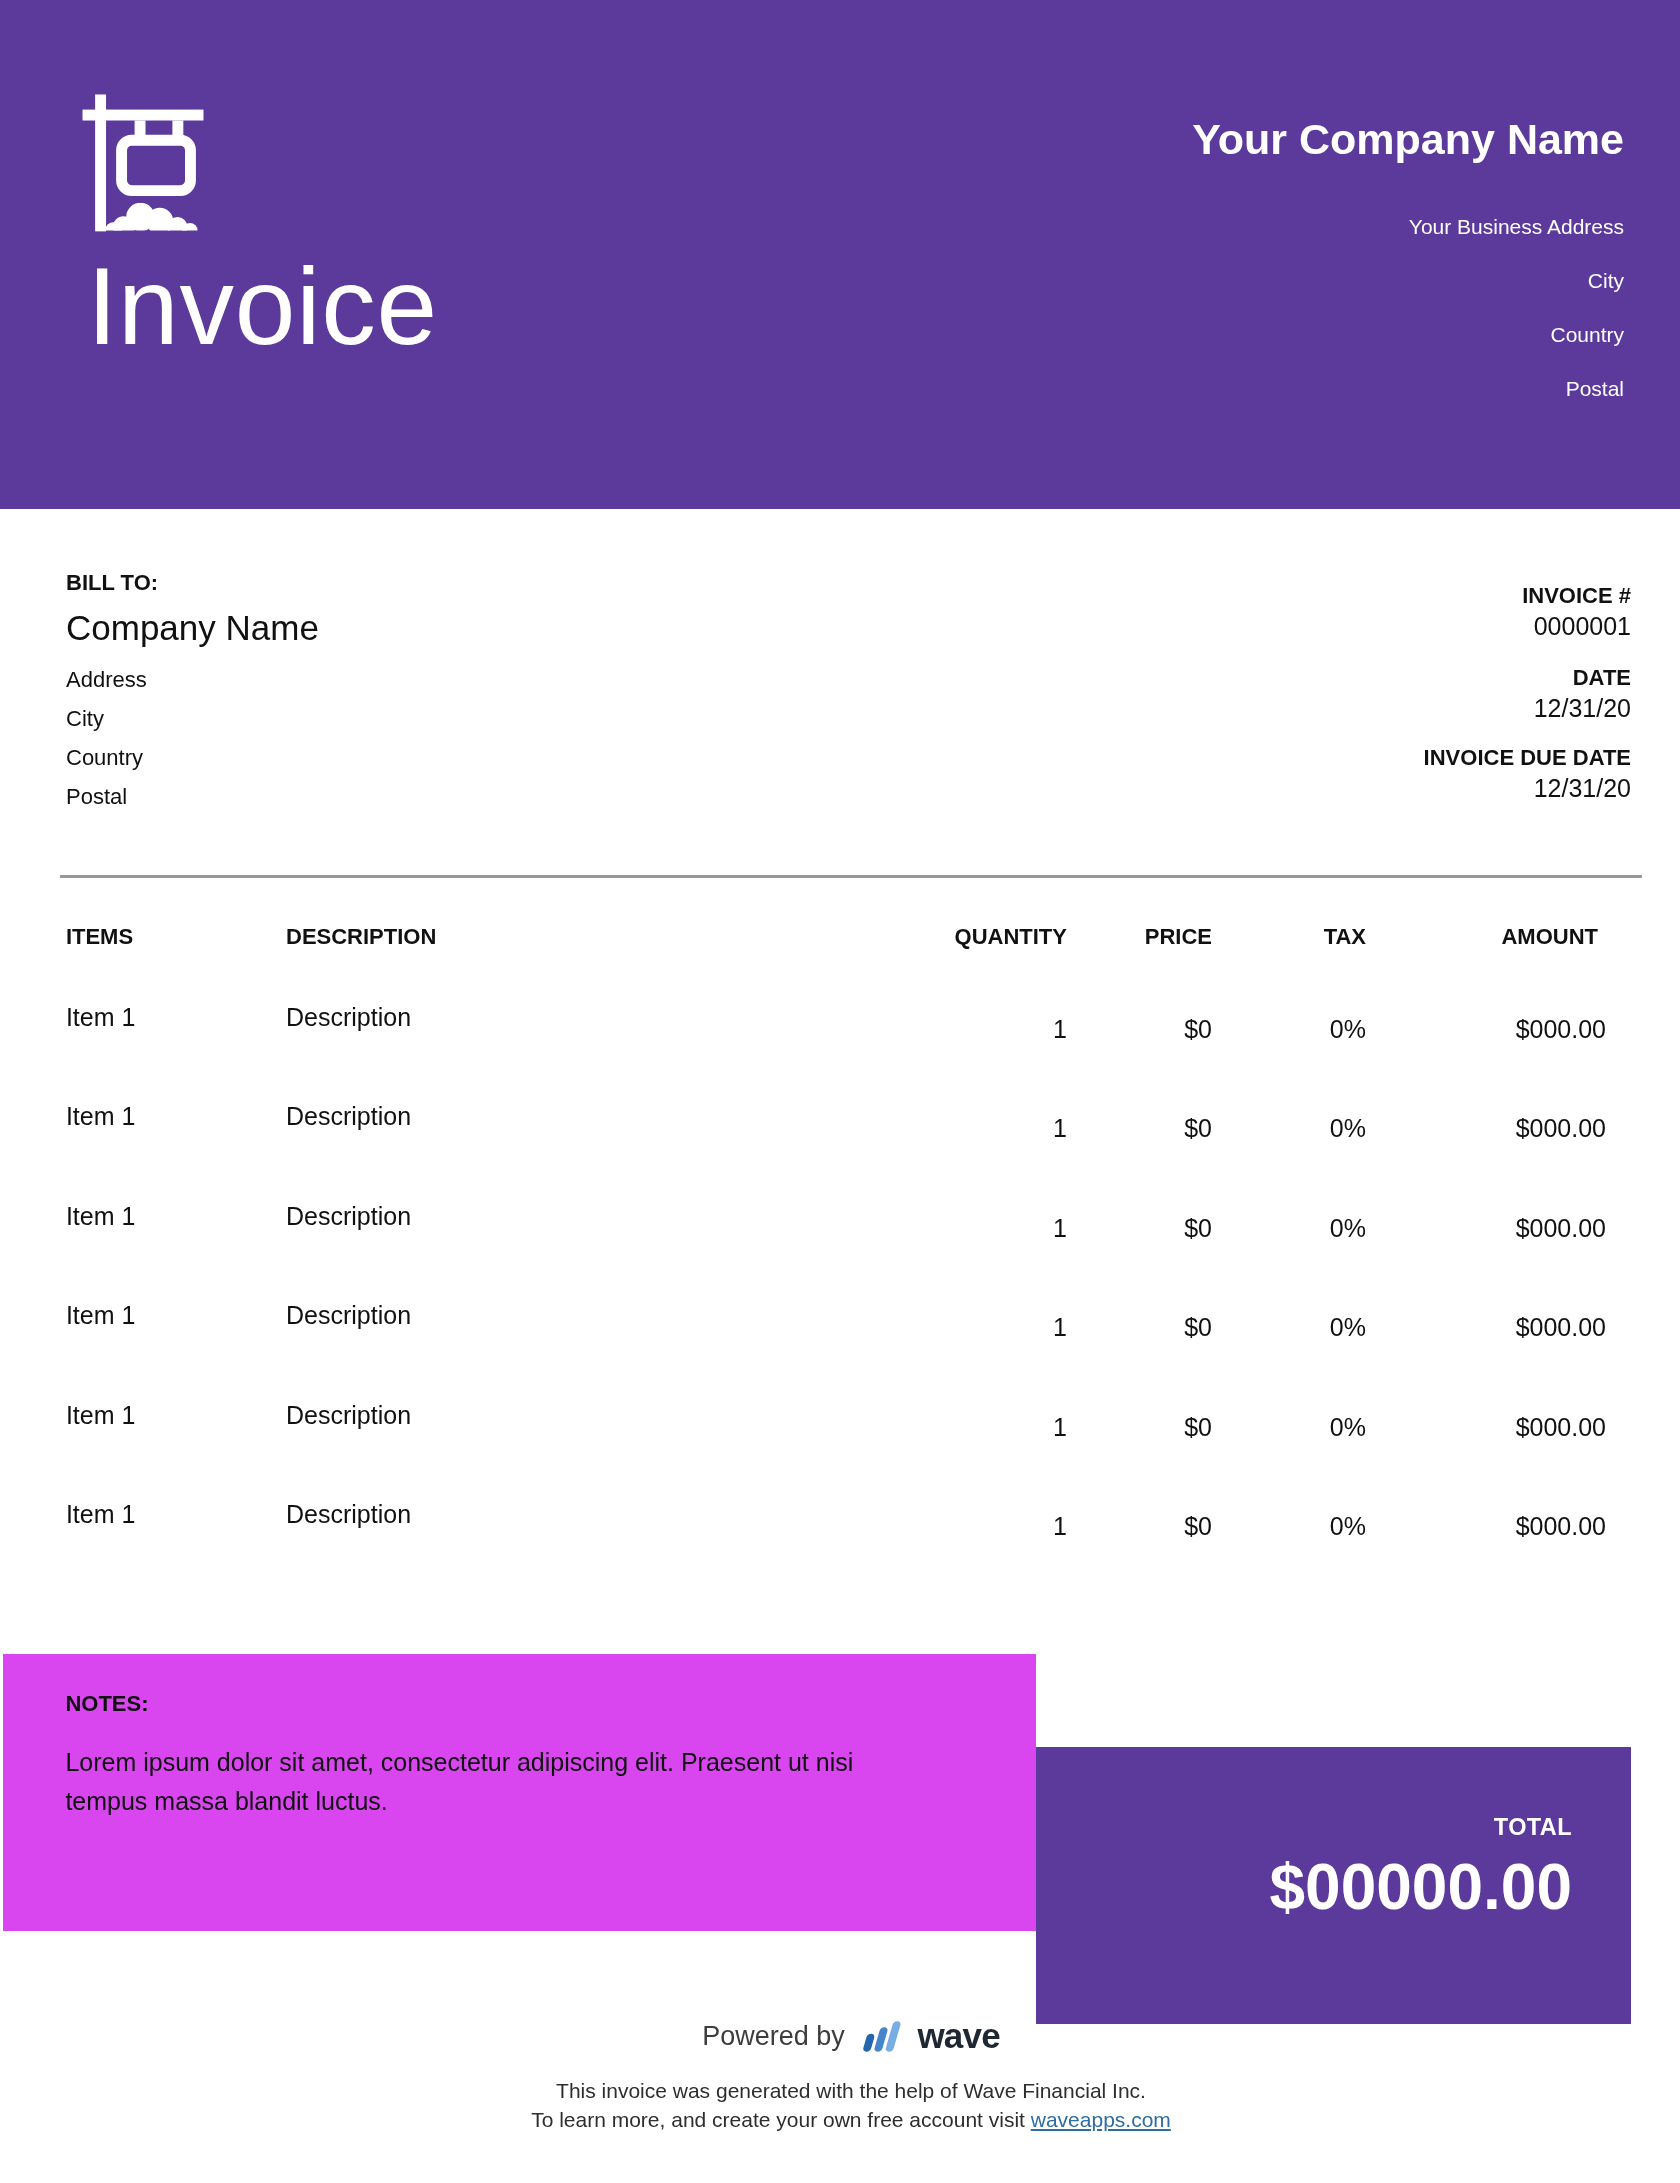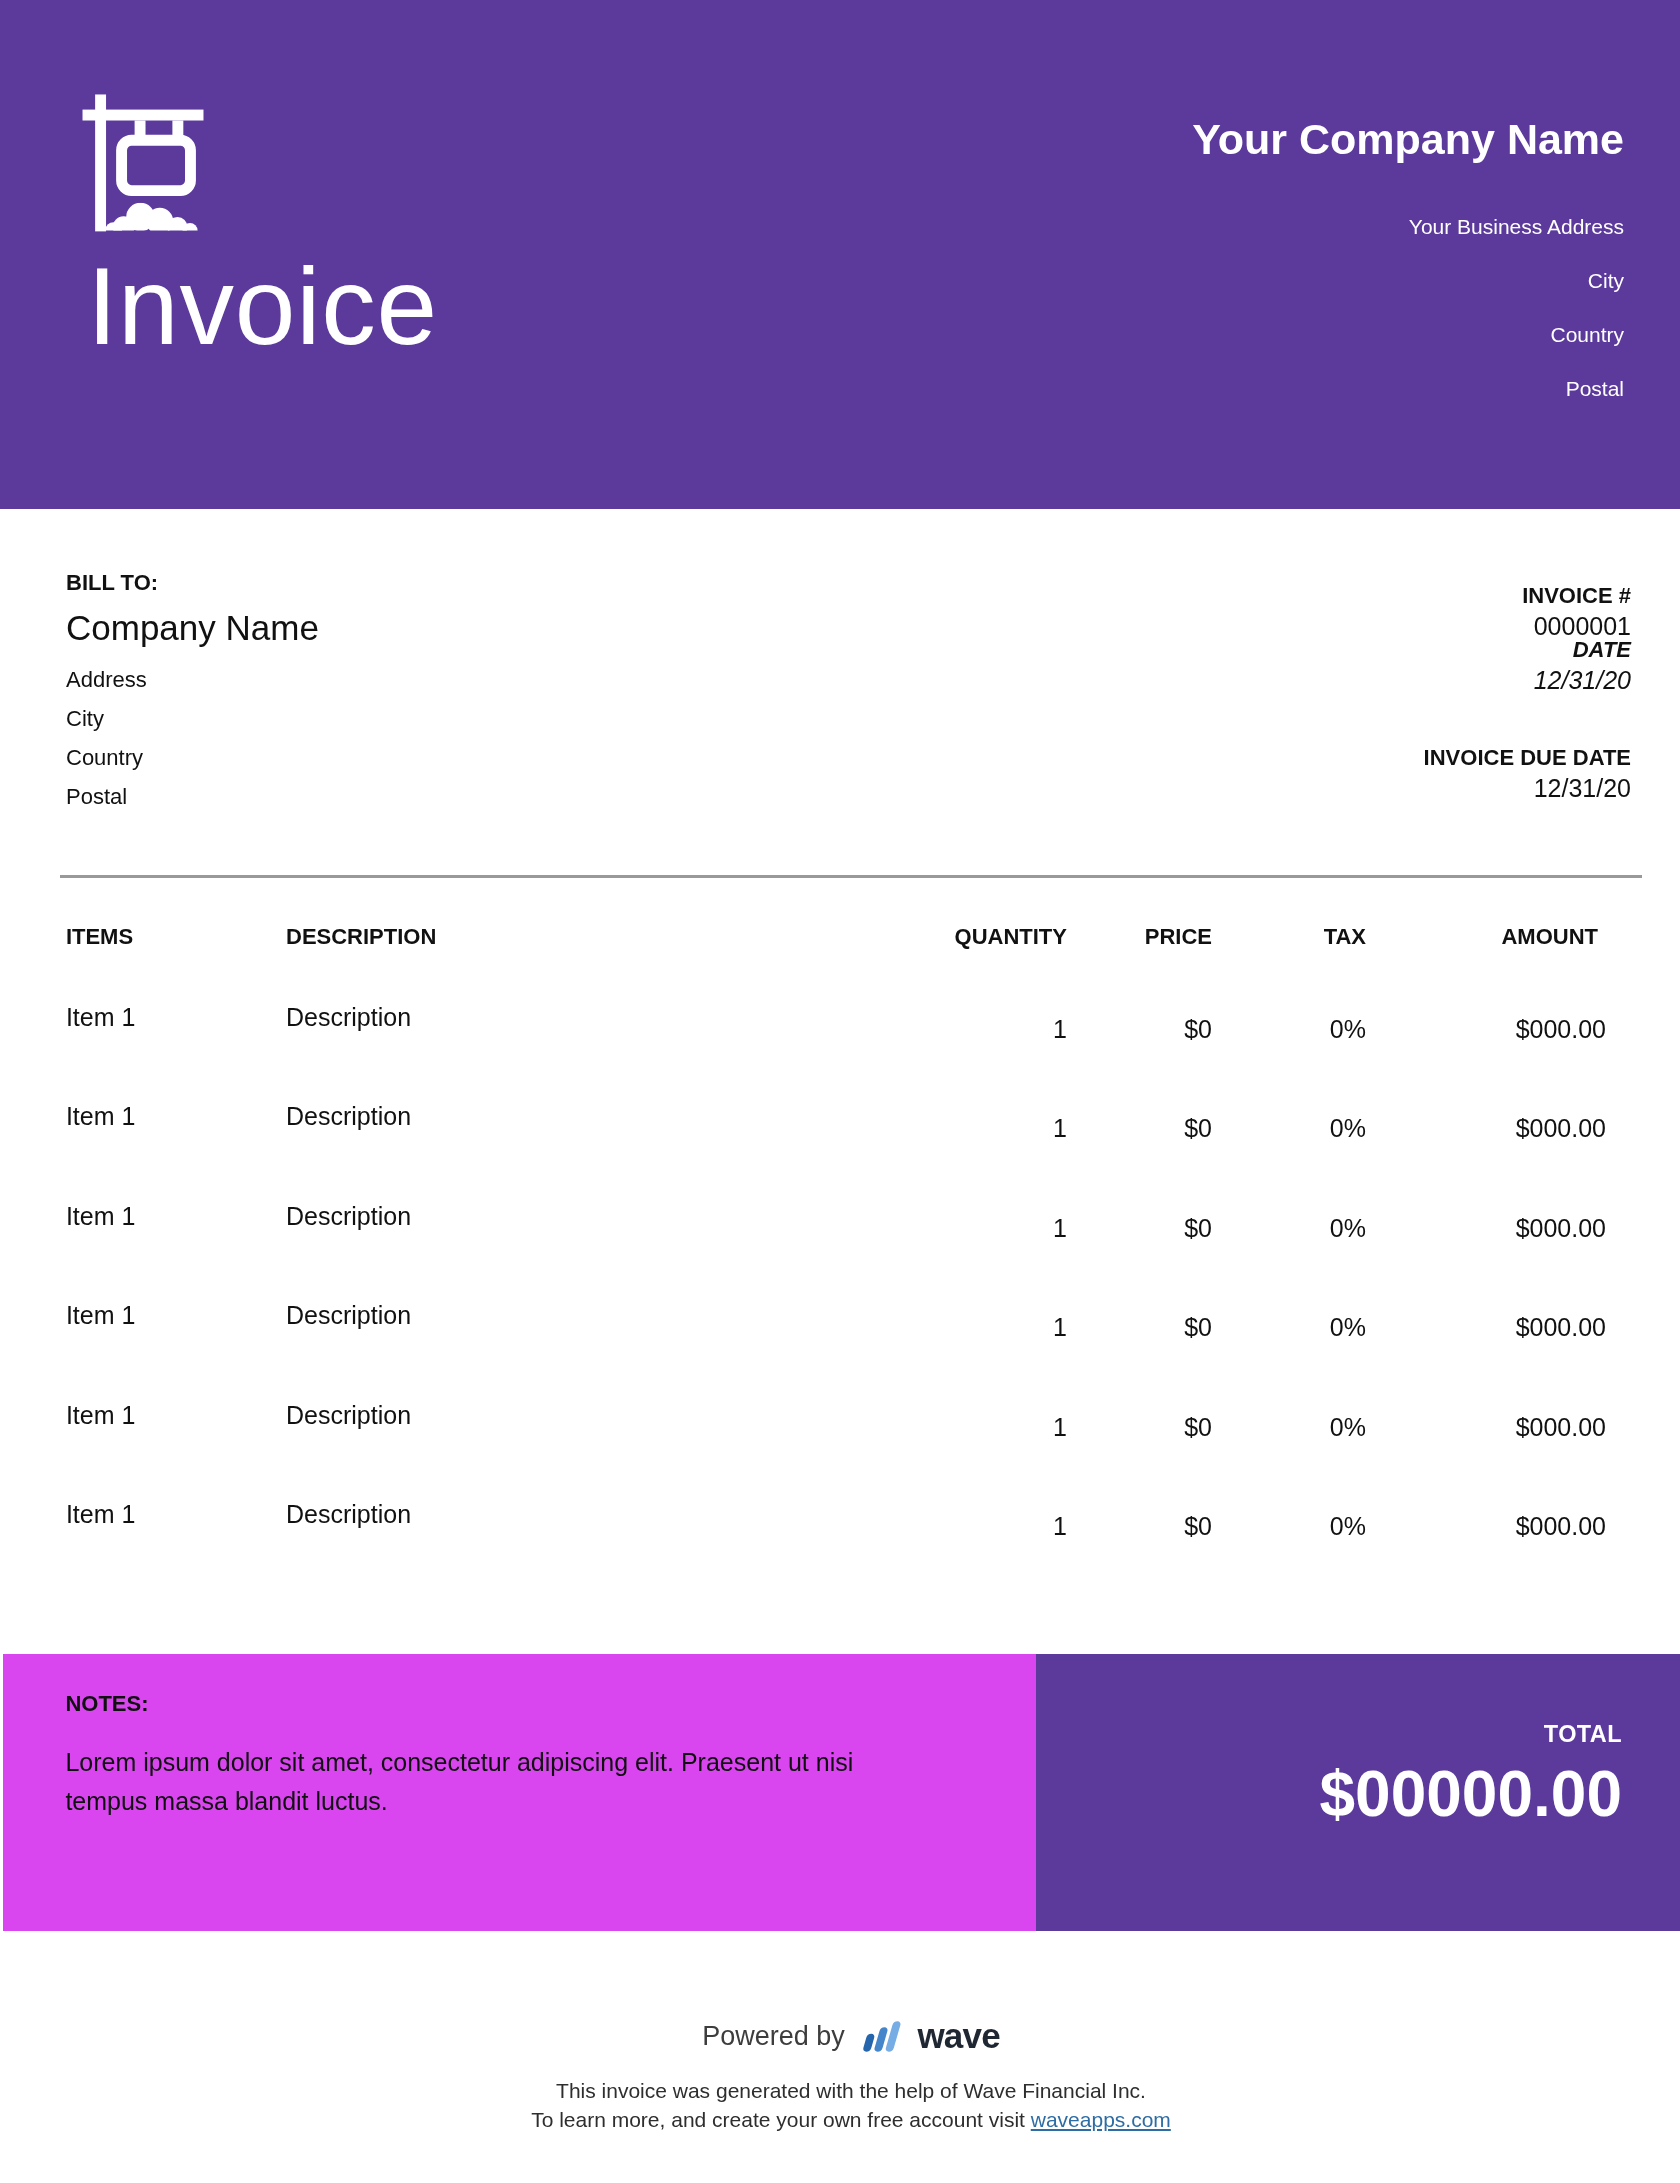--- a/index.html
+++ b/index.html
@@ -57,21 +57,21 @@
   .c-desc{left:226px;top:0;}
   .c-qty{right:575px;top:11.8px;}
   .c-price{right:430px;top:11.8px;}
   .c-tax{right:276px;top:11.8px;}
   .c-amount{right:36px;top:11.8px;text-align:right;}
 
   
   .notes-band{left:3.4px;top:1654px;width:1033px;height:277px;background:#d946ef;}
   .notes-label{position:absolute;left:62px;top:37px;}
   .notes-text{position:absolute;left:62px;top:89px;width:807px;font-size:25px;line-height:39px;color:#111;}
-  .total-band{left:1036px;top:1654px;width:645px;height:277px;background:#5C3A9C;color:#ffffff;text-align:right;}
+  .total-band{left:1036px;top:1747px;width:595px;height:277px;background:#5C3A9C;color:#ffffff;text-align:right;}
   .total-label{position:absolute;right:59px;top:67px;font-size:23.5px;font-weight:700;letter-spacing:0.4px;}
   .total-amount{position:absolute;right:59px;top:108px;font-size:64px;font-weight:700;line-height:1;}
 
   
   .powered{left:60px;top:2014px;width:1582px;height:44px;
     display:flex;align-items:center;justify-content:center;gap:11.8px;}
   .powered-by-text{font-size:27px;color:#3d3d3d;}
   .wave-word{font-size:35px;font-weight:800;color:#1F2732;letter-spacing:-0.8px;}
   .fineprint{left:60px;top:2076px;width:1582px;text-align:center;
     font-size:21px;line-height:29px;color:#2e2e2e;}
@@ -122,21 +122,21 @@
       <div>City</div>
       <div>Country</div>
       <div>Postal</div>
     </div>
   </div>
 
   <div class="abs meta" style="top:582px;">
     <div class="small-label">INVOICE #</div>
     <div class="meta-value">0000001</div>
   </div>
-  <div class="abs meta" style="top:636px;font-style:italic;">
+  <div class="abs meta" style="top:664px;">
     <div class="small-label">DATE</div>
     <div class="meta-value">12/31/20</div>
   </div>
   <div class="abs meta" style="top:744px;">
     <div class="small-label">INVOICE DUE DATE</div>
     <div class="meta-value">12/31/20</div>
   </div>
 
   <div class="abs divider"></div>
 

